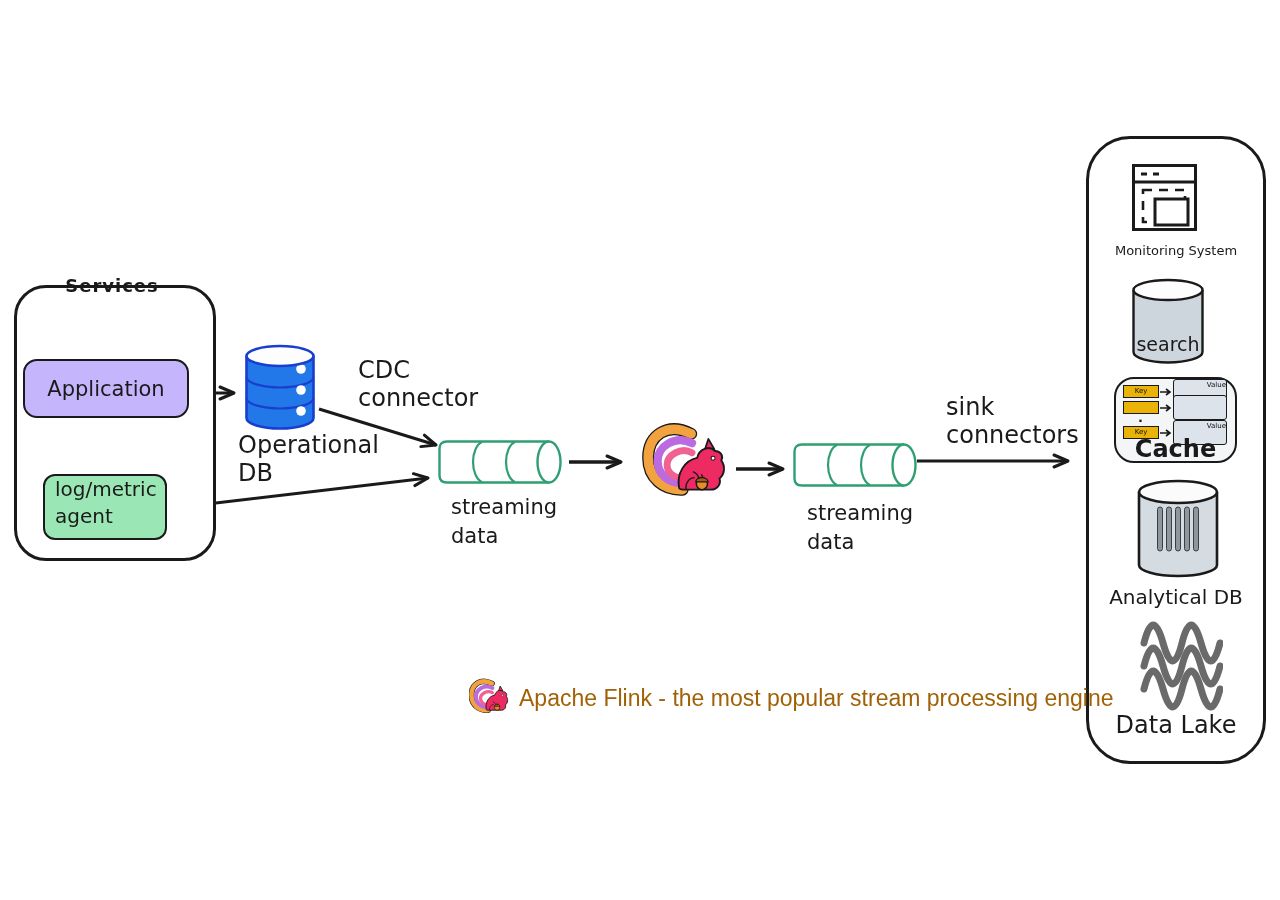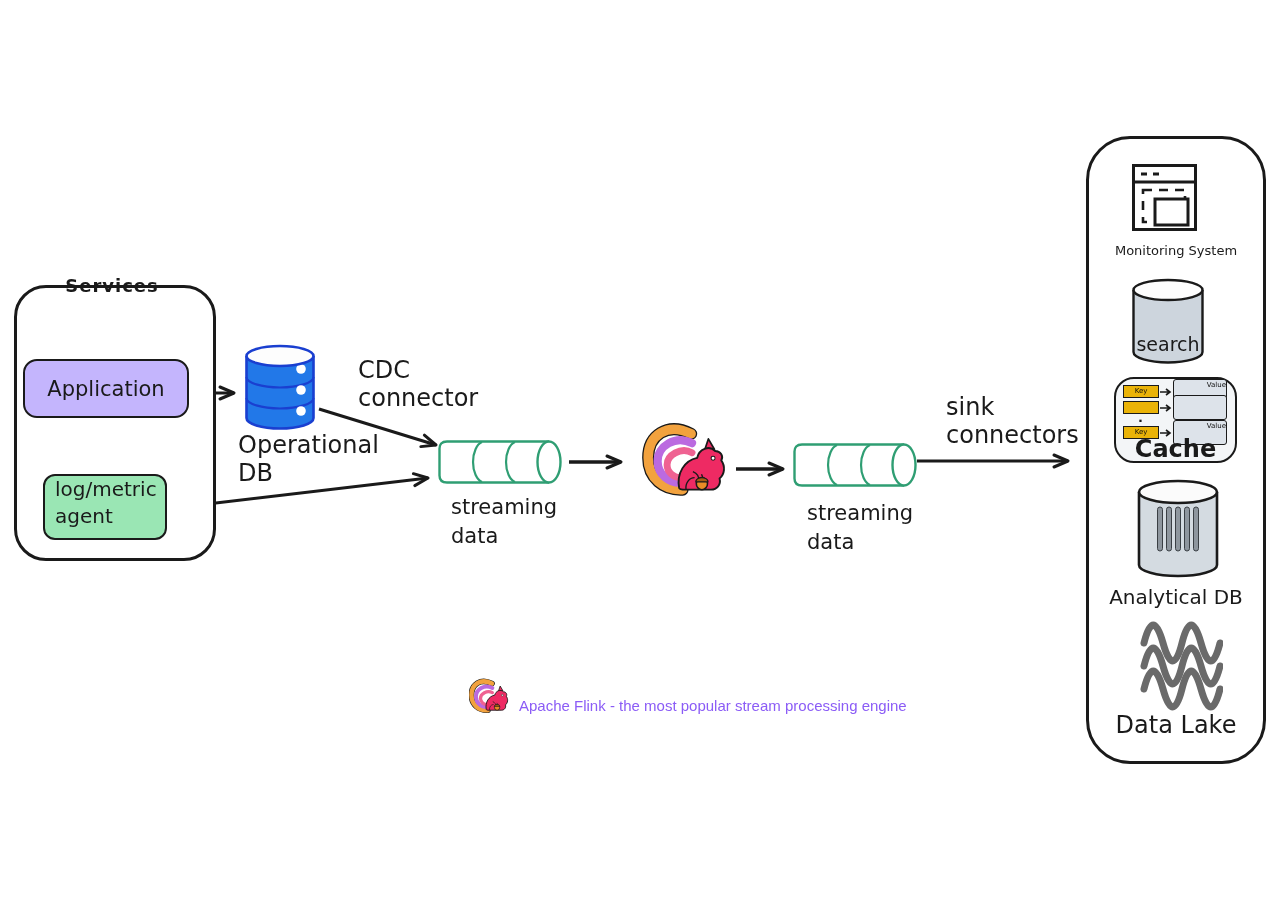--- a/index.html
+++ b/index.html
@@ -26,21 +26,21 @@
   .cache-box{left:1114px;top:377px;width:123px;height:86px;background:#f3f5f7;border:2.5px solid #1a1a1a;border-radius:20px;box-sizing:border-box;}
   .cache-row{position:absolute;left:7px;width:104px;height:13px;display:flex;align-items:center;}
   .kv-key{width:36px;height:13px;background:#eab308;border:1.5px solid #1a1a1a;box-sizing:border-box;
     font-size:7px;line-height:10px;text-align:center;color:#0e0e0e;overflow:hidden;}
   .kv-val{flex:1;height:25px;background:#dde3ea;border:1.5px solid #1a1a1a;box-sizing:border-box;border-radius:3px;
     font-size:7px;line-height:10px;text-align:right;color:#0e0e0e;overflow:hidden;}
   .kv-arrow{width:14px;height:10px;flex:0 0 auto;}
   .cache-dots{position:absolute;font-size:13px;font-weight:700;color:#1a1a1a;line-height:8px;}
   .cache-title{position:absolute;left:0;top:56px;width:100%;text-align:center;font-size:24px;font-weight:600;}
   .search-text{left:1131px;top:314px;width:74px;text-align:center;font-size:19px;margin-top:19px;}
-  .caption-text{left:519px;top:685px;font-family:"Liberation Sans",sans-serif;font-size:15px;color:#8b5cf6;white-space:nowrap;margin-top:12px;}
+  .caption-text{left:519px;top:685px;font-family:"Liberation Sans",sans-serif;font-size:23px;color:#a16207;white-space:nowrap;}
 </style>
 </head>
 <body>
 
 <div class="stage">
 
   <svg width="0" height="0" style="position:absolute" aria-hidden="true">
     <defs>
       <marker id="ah" markerUnits="userSpaceOnUse" markerWidth="22" markerHeight="20" refX="17" refY="9" orient="auto">
         <path d="M3,3 L17,9 L3,15" fill="none" stroke="#1a1a1a" stroke-width="3" stroke-linecap="round" stroke-linejoin="round"></path>

